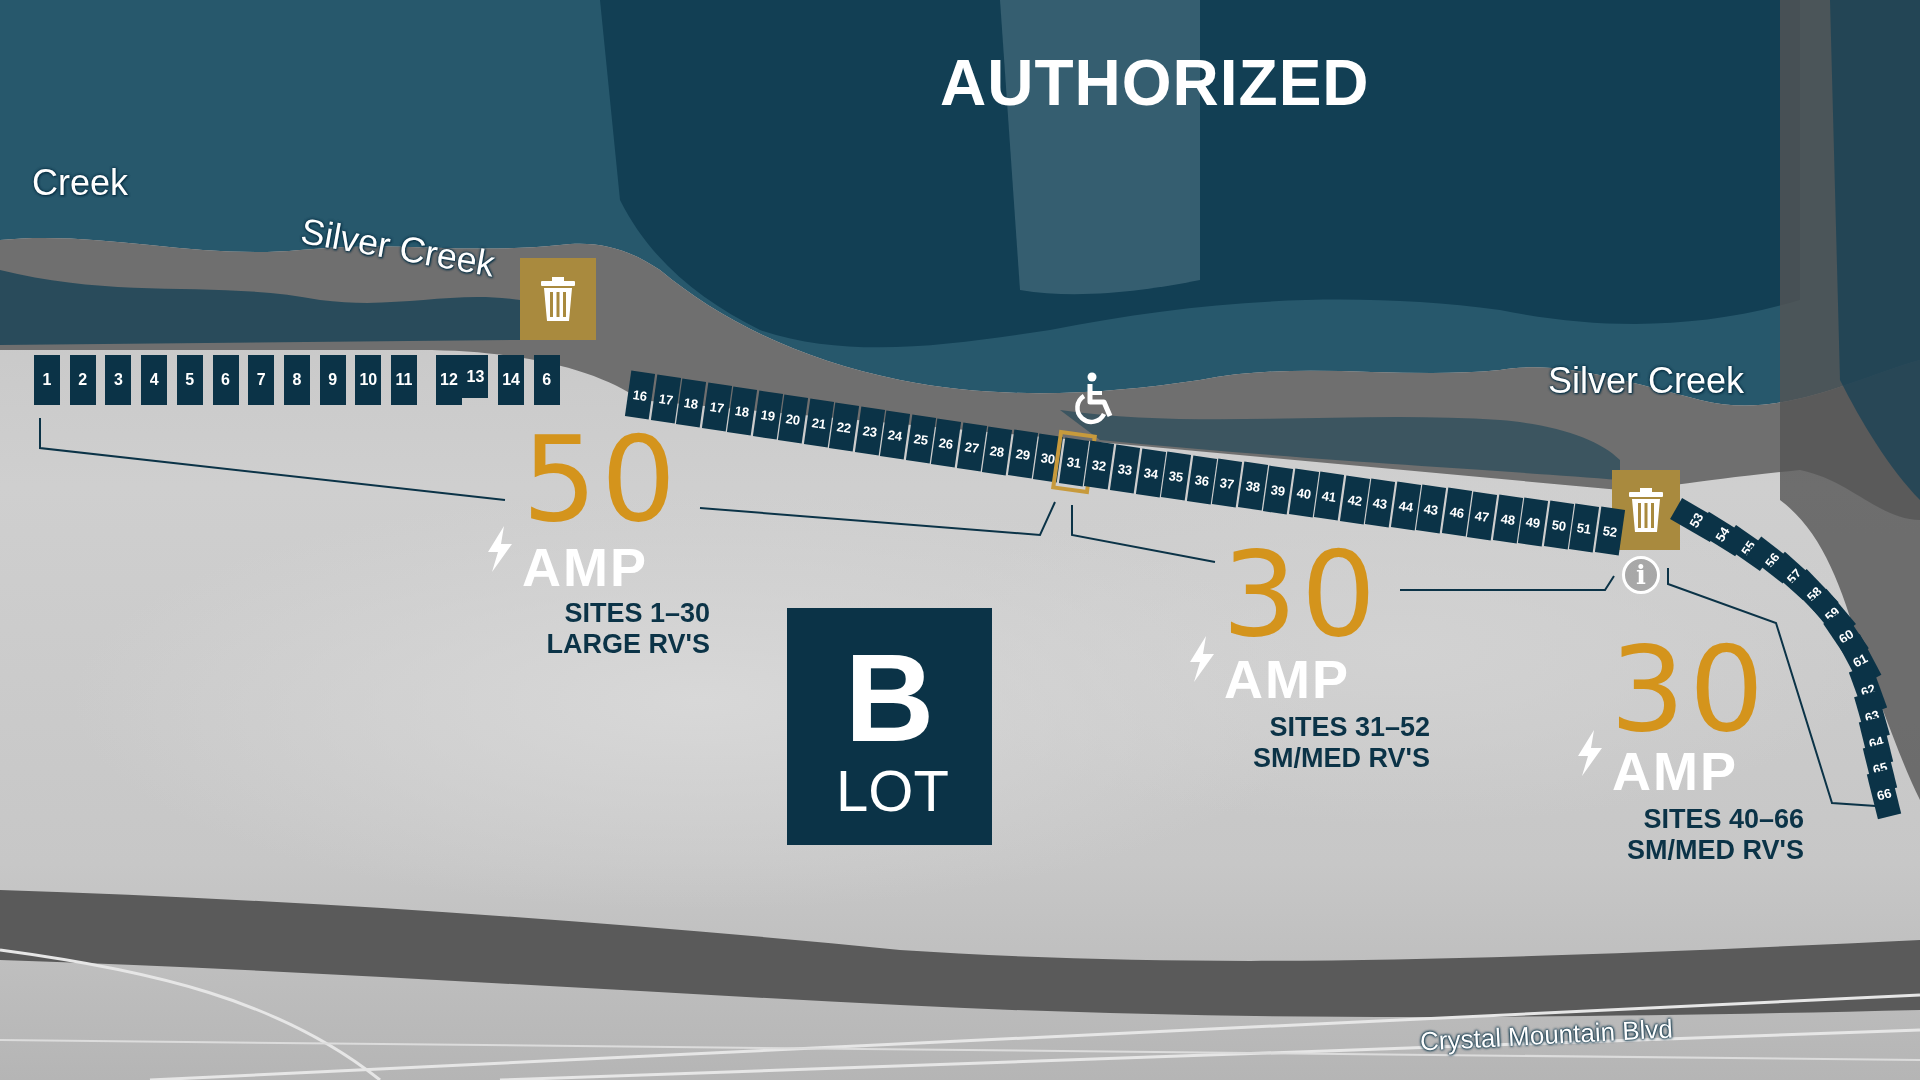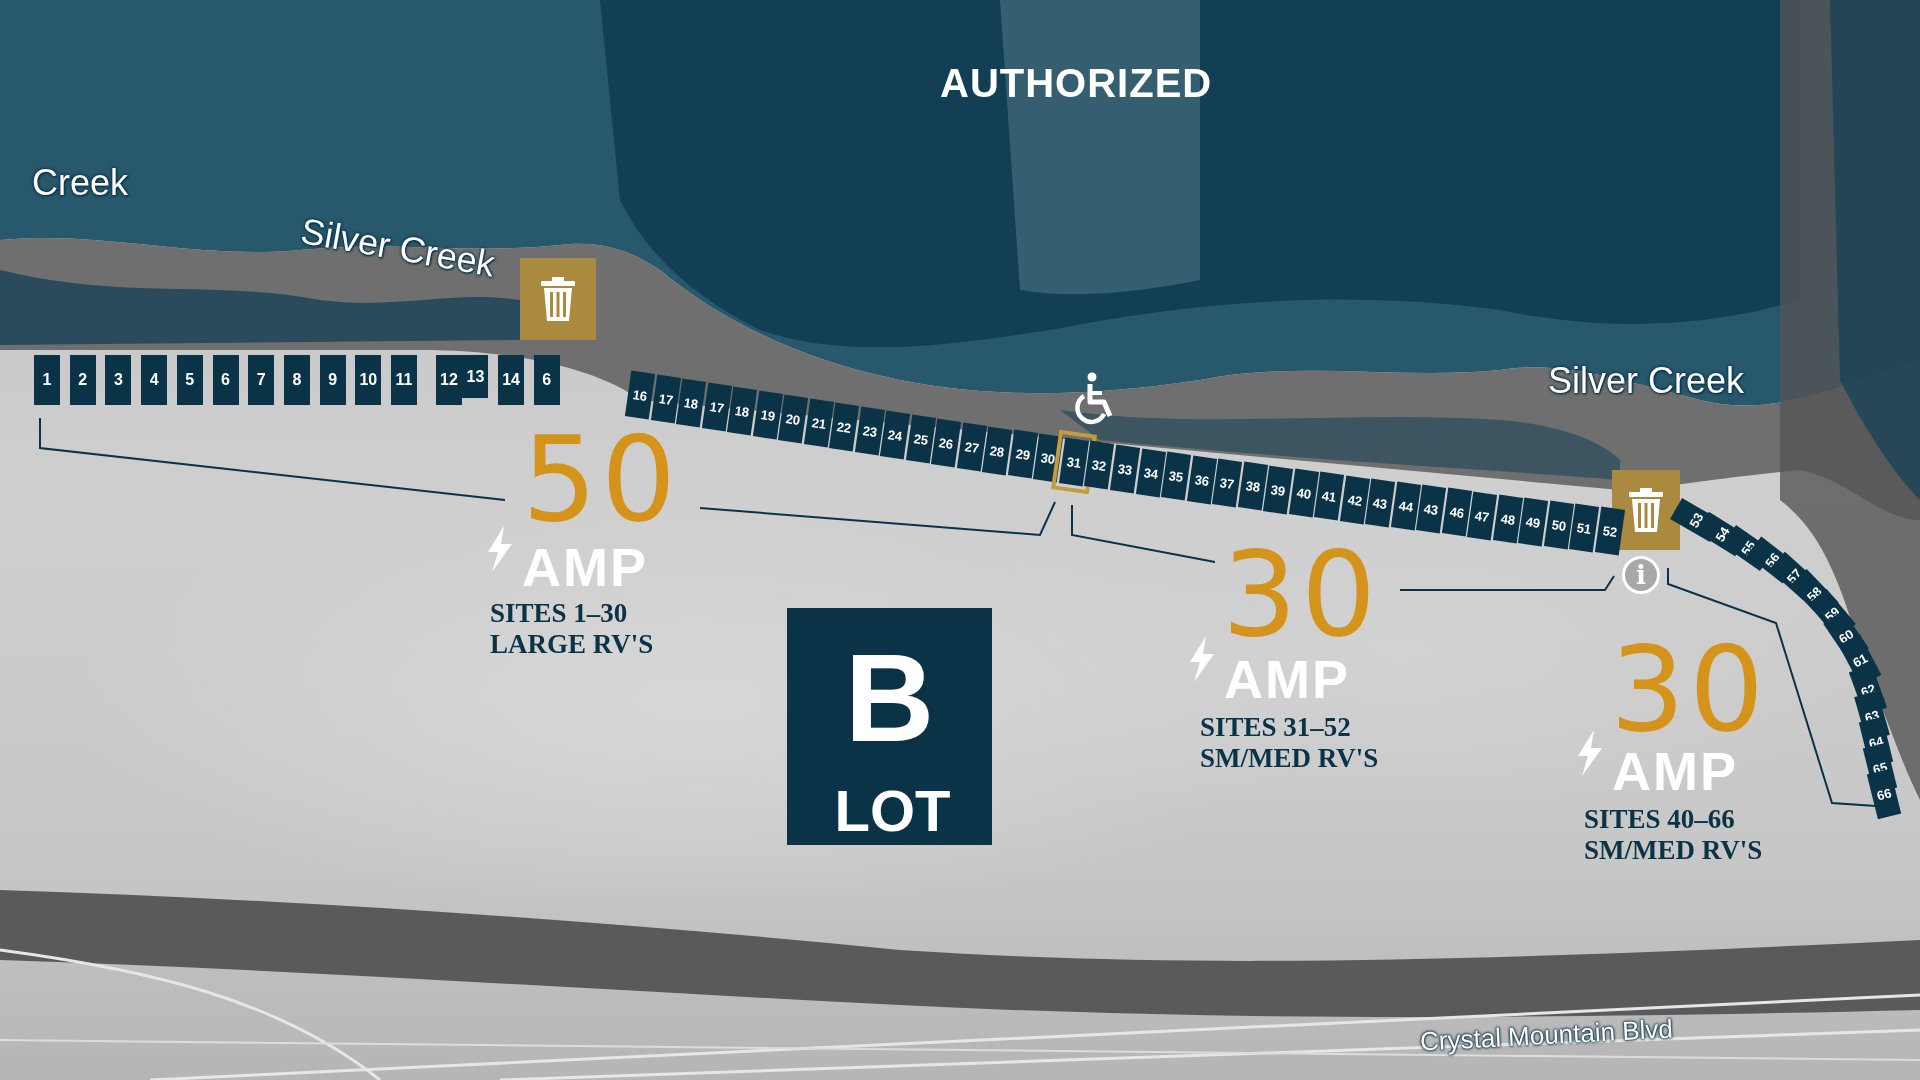--- a/index.html
+++ b/index.html
@@ -5,31 +5,31 @@
   html,body{margin:0;padding:0;}
   body{width:1920px;height:1080px;overflow:hidden;position:relative;font-family:"Liberation Sans",sans-serif;background:#c9c9c9;}
   .map{position:absolute;inset:0;overflow:hidden;}
   .bg-field{position:absolute;inset:0;background:
      radial-gradient(ellipse 900px 300px at 700px 700px,#d8d8d8,rgba(0,0,0,0) 70%),
      radial-gradient(ellipse 700px 250px at 1400px 650px,#d2d2d2,rgba(0,0,0,0) 70%),
      linear-gradient(180deg,#bcbcbc 0%,#cfcfcf 45%,#c7c7c7 80%,#b5b5b5 100%);}
   .site{position:absolute;width:26px;height:52px;background:#0b3347;color:#fff;font-weight:bold;font-size:16px;display:flex;align-items:center;justify-content:center;transform-origin:center center;box-sizing:border-box;}
   .site.small{width:24px;height:46px;font-size:13px;}
   .site.hl{outline:4px solid #c79a3c;outline-offset:3px;}
-  .title{position:absolute;left:940px;top:56px;width:420px;text-align:left;color:#fff;font-weight:bold;font-size:40px;line-height:54px;letter-spacing:1px;}
+  .title{position:absolute;left:940px;top:56px;width:420px;text-align:left;color:#fff;font-weight:bold;font-size:64px;line-height:54px;letter-spacing:1px;}
   .creek{position:absolute;color:#fff;font-size:36px;text-shadow:0 0 3px #0b3347,0 0 3px #0b3347,1px 1px 2px #0b3347;}
   .trash{position:absolute;width:76px;height:82px;background:#a98a3e;display:flex;align-items:center;justify-content:center;}
   .info{position:absolute;width:38px;height:38px;border:3px solid #fff;border-radius:50%;color:#fff;font-weight:bold;font-size:26px;display:flex;align-items:center;justify-content:center;background:rgba(110,110,110,.4);box-sizing:border-box;font-family:"DejaVu Serif",serif;}
   .amp-num{position:absolute;color:#d4941c;font-size:118px;line-height:1;letter-spacing:4px;font-family:"DejaVu Sans",sans-serif;font-weight:normal;}
   .amp-word{position:absolute;color:#fff;font-weight:bold;font-size:54px;line-height:1;letter-spacing:2px;}
   .bolt{position:absolute;width:30px;height:46px;}
-  .amp-sites{position:absolute;color:#0b3347;font-weight:bold;font-size:27px;line-height:31px;text-align:left;font-family:Liberation Serif, serif;}
+  .amp-sites{position:absolute;color:#0b3347;font-weight:bold;font-size:27px;line-height:31px;text-align:right;}
   .lot{position:absolute;left:787px;top:608px;width:205px;height:237px;background:#0b3347;color:#fff;text-align:center;}
   .lot .b{font-weight:bold;font-size:124px;line-height:1;margin-top:28px;}
-  .lot .l{font-weight:bold;font-size:58px;line-height:1;margin-top:22px;padding-left:6px;}
+  .lot .l{font-weight:normal;font-size:58px;line-height:1;margin-top:2px;padding-left:6px;}
   .blvd{position:absolute;left:1420px;top:1020px;color:#fff;font-size:26px;transform:rotate(-3deg);text-shadow:0 0 3px #0b3347,0 0 3px #0b3347,0 0 2px #0b3347;}
   svg.lines{position:absolute;left:0;top:0;width:1920px;height:1080px;pointer-events:none;}
 </style>
 </head>
 <body>
 
 <div class="map">
   <div class="bg-field"></div>
 
   <svg class="lines" viewBox="0 0 1920 1080">

